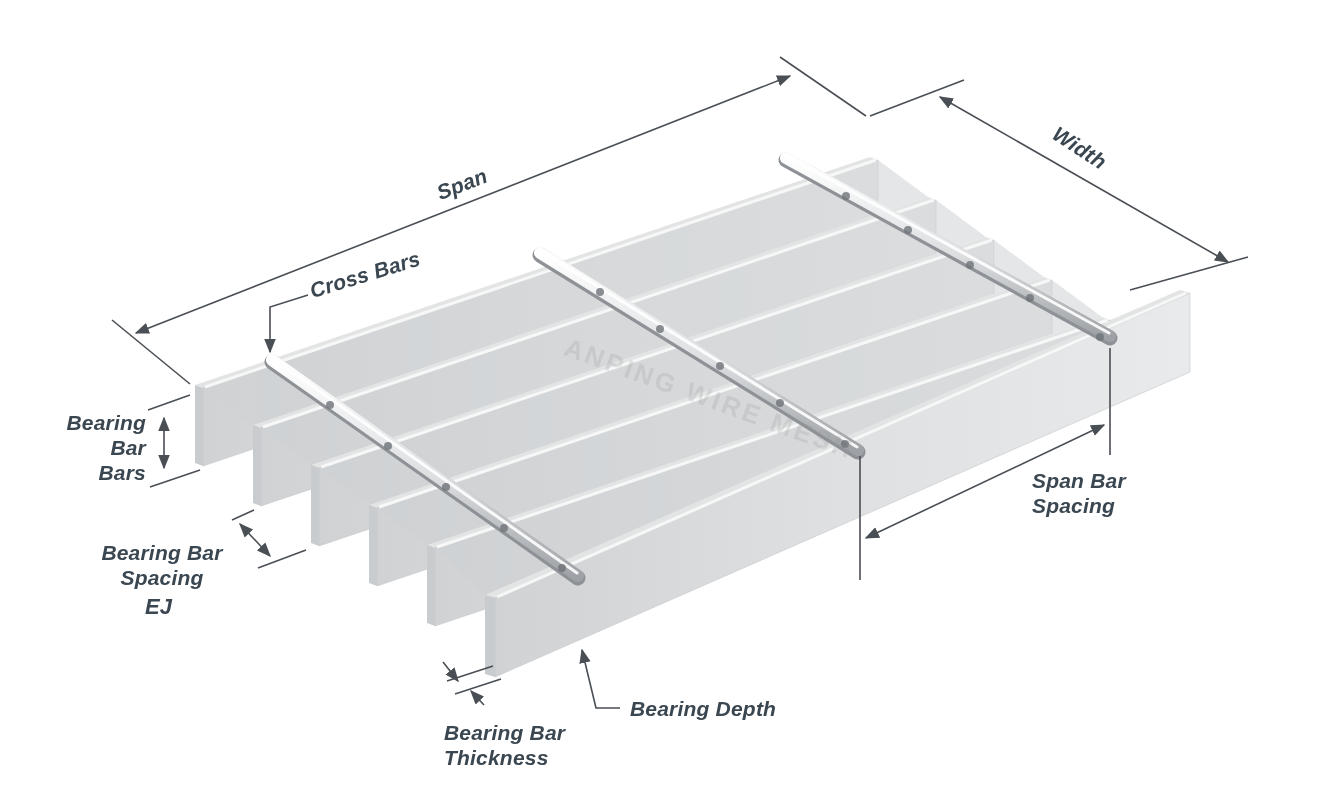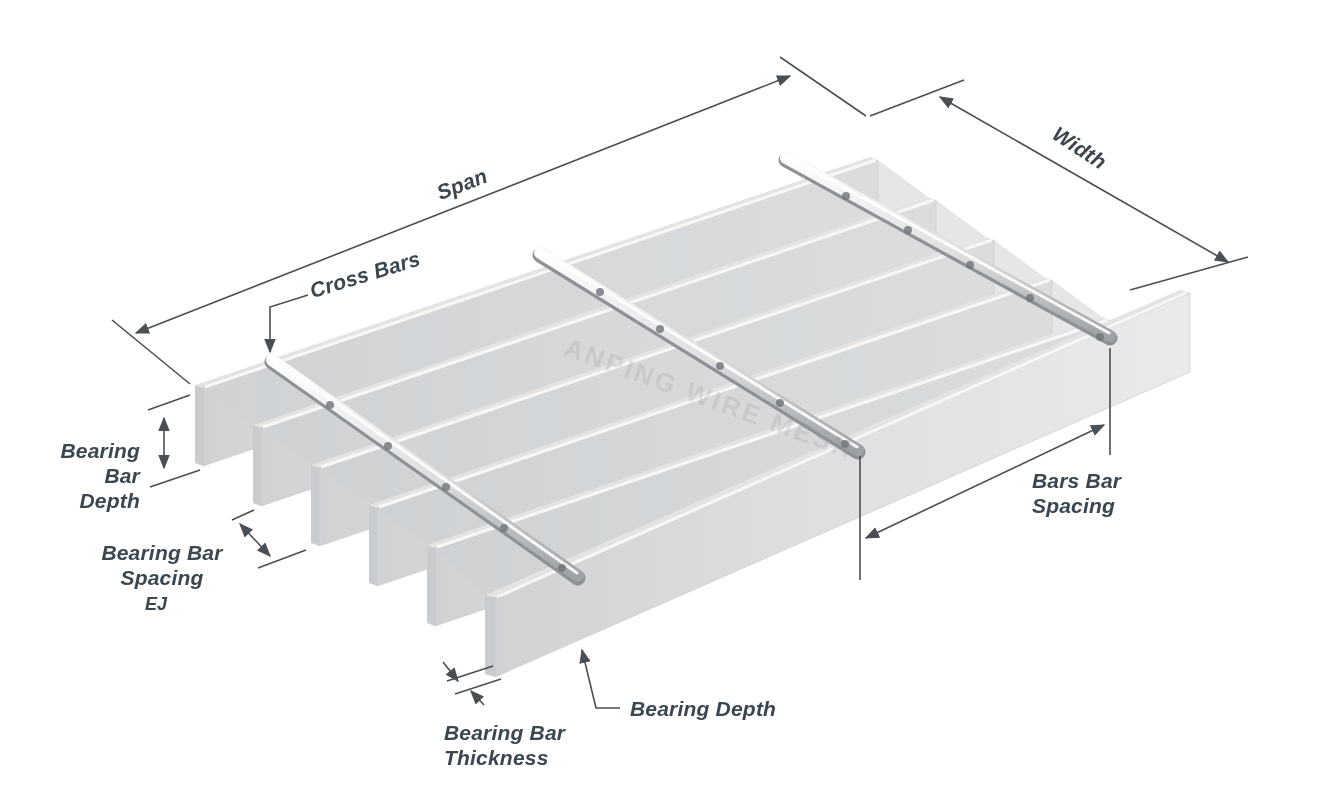--- a/index.html
+++ b/index.html
@@ -8,21 +8,21 @@
   #stage { position: absolute; left: 0; top: 0; width: 1330px; height: 800px; }
   svg { position: absolute; left: 0; top: 0; }
   .lbl { position: absolute; color: #3a4650; font-weight: bold; font-style: italic;
          font-size: 21px; line-height: 25px; letter-spacing: 0.2px; white-space: nowrap;
          font-family: "Liberation Sans", "DejaVu Sans", sans-serif; }
   .lbl.c { text-align: center; }
   .lbl.r { text-align: right; }
   .rot { transform-origin: left bottom; }
   .wm { position: absolute; color: rgba(150,150,150,0.22); font-size: 26px; font-weight: bold;
         letter-spacing: 3px; white-space: nowrap; transform-origin: left bottom; }
-  .icon-glyph { position: absolute; font-weight: bold; font-style: italic; color: #3a4650; font-size: 18px; }
+  .icon-glyph { position: absolute; font-weight: bold; font-style: italic; color: #3a4650; font-size: 22px; }
 </style>
 </head>
 <body>
 
 <div id="stage">
 
   <svg width="1330" height="800" viewBox="0 0 1330 800">
     <defs>
       <linearGradient id="topGrad" x1="0" y1="0" x2="1" y2="1">
         <stop offset="0" stop-color="#eceded"></stop>
@@ -174,34 +174,34 @@
   </svg>
 
   <div class="wm" style="left:560px; top:330px; transform: rotate(20deg);">ANPING WIRE MESH</div>
 
   <div class="lbl rot" style="left:442px; top:180px; transform: rotate(-21deg);">Span</div>
 
   <div class="lbl rot" style="left:1048px; top:117px; transform: rotate(33deg);">Width</div>
 
   <div class="lbl rot" style="left:314px; top:278px; transform: rotate(-17deg);">Cross Bars</div>
 
-  <div class="lbl r" style="left:50px; top:410px; width:90px;margin-top:28px;">
+  <div class="lbl r" style="left:56px; top:410px; width:90px;">
     <div>Bearing</div>
     <div>Bar</div>
-    <div>Depth</div>
+    <div>Bars</div>
   </div>
 
   <div class="lbl c" style="left:92px; top:540px; width:140px;">
     <div>Bearing Bar</div>
     <div>Spacing</div>
   </div>
   <div class="icon-glyph" style="left:145px; top:594px;">EJ</div>
 
   <div class="lbl" style="left:1032px; top:468px;">
-    <div>Bars Bar</div>
+    <div>Span Bar</div>
     <div>Spacing</div>
   </div>
 
   <div class="lbl" style="left:630px; top:696px;">Bearing Depth</div>
 
   <div class="lbl" style="left:444px; top:720px;">
     <div>Bearing Bar</div>
     <div>Thickness</div>
   </div>
 

